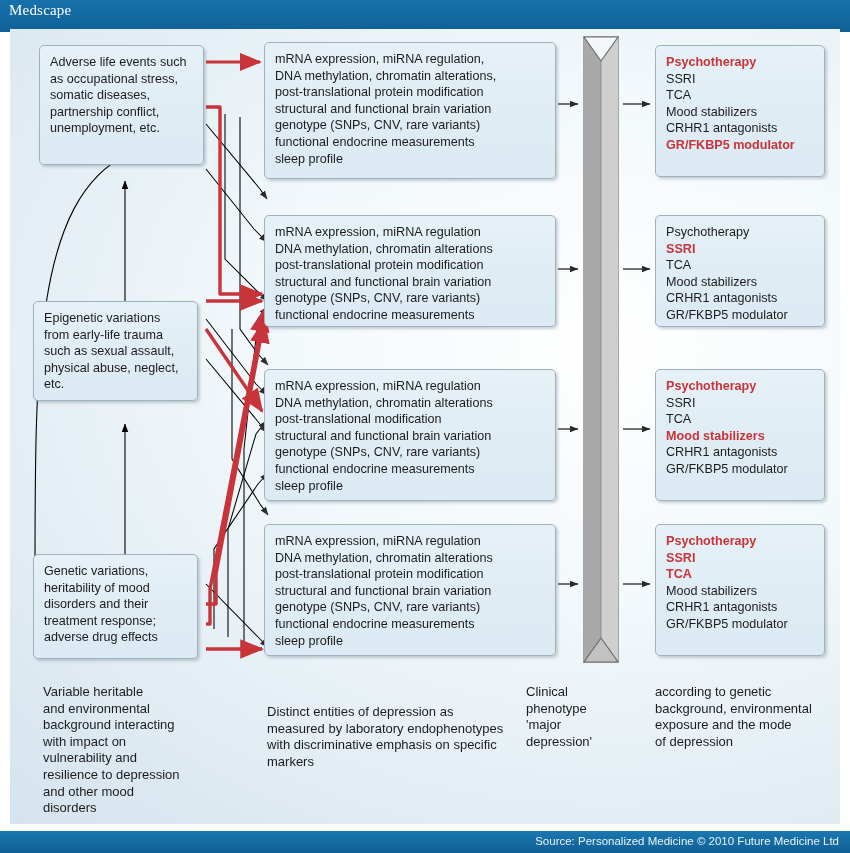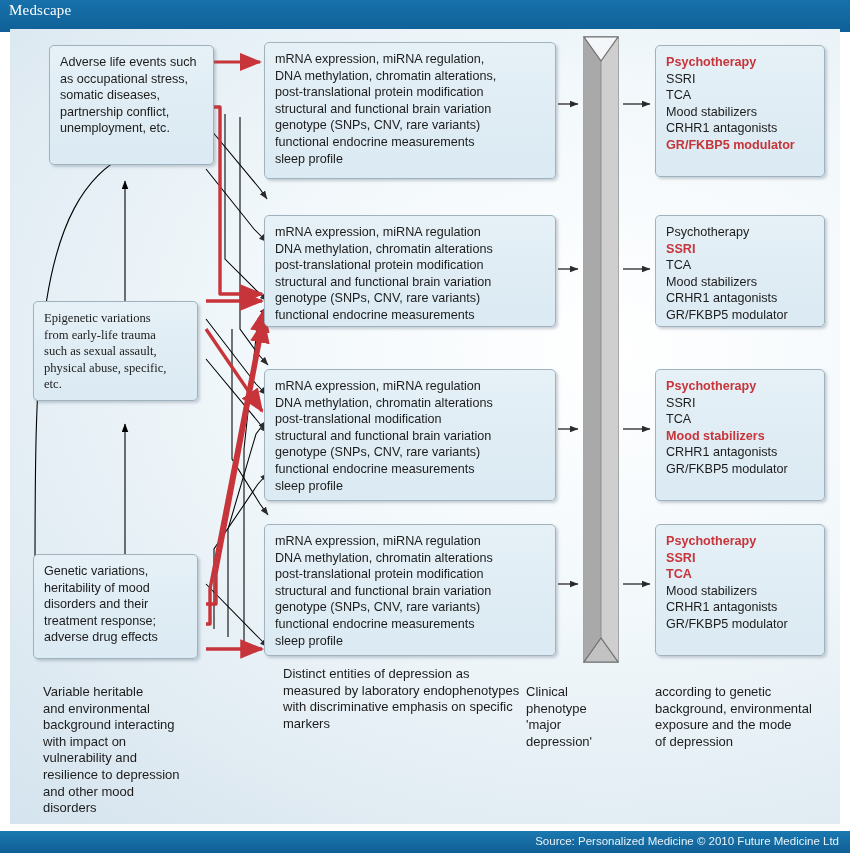--- a/index.html
+++ b/index.html
@@ -174,36 +174,36 @@
     <g>
       <rect x="574" y="8" width="34" height="625" fill="#b9b9b9" stroke="#6f6f6f" stroke-width="1.2"></rect>
       <rect x="574" y="8" width="17" height="625" fill="#a9a9a9"></rect>
       <rect x="591" y="8" width="17" height="625" fill="#cfcfcf"></rect>
       <polygon points="574,8 608,8 591,32" fill="#f4f7f9" stroke="#6f6f6f" stroke-width="1.2"></polygon>
       <polygon points="574,633 608,633 591,609" fill="#c2c2c2" stroke="#6f6f6f" stroke-width="1.2"></polygon>
       <line x1="591" y1="32" x2="591" y2="609" stroke="#8d8d8d" stroke-width="1"></line>
     </g>
   </svg>
 
-  <div class="box leftbox" style="left:39px; top:16px; width:165px; height:120px;">
+  <div class="box leftbox" style="left:29px; top:16px; width:165px; height:120px;">
     <div class="inner">
       <div>Adverse life events such</div>
       <div>as occupational stress,</div>
       <div>somatic diseases,</div>
       <div class="b">partnership conflict,</div>
       <div>unemployment, etc.</div>
     </div>
   </div>
 
-  <div class="box leftbox" style="left:23px; top:272px; width:165px; height:100px;font-family:Liberation Serif, serif;">
+  <div class="box leftbox" style="left:23px; top:272px; width:165px; height:100px;">
     <div class="inner">
       <div>Epigenetic variations</div>
       <div>from early-life trauma</div>
       <div>such as sexual assault,</div>
-      <div>physical abuse, specific,</div>
+      <div>physical abuse, neglect,</div>
       <div>etc.</div>
     </div>
   </div>
 
   <div class="box leftbox" style="left:23px; top:525px; width:165px; height:105px;">
     <div class="inner">
       <div>Genetic variations,</div>
       <div>heritability of mood</div>
       <div>disorders and their</div>
       <div>treatment response;</div>
@@ -306,21 +306,21 @@
     <div>Variable heritable</div>
     <div>and environmental</div>
     <div>background interacting</div>
     <div>with impact on</div>
     <div>vulnerability and</div>
     <div>resilience to depression</div>
     <div>and other mood</div>
     <div>disorders</div>
   </div>
 
-  <div class="cap" style="left:257px; top:637px; width:290px;margin-left:16px;">
+  <div class="cap" style="left:257px; top:675px; width:290px;">
     <div>Distinct entities of depression as</div>
     <div>measured by laboratory endophenotypes</div>
     <div class="b">with discriminative emphasis on specific</div>
     <div>markers</div>
   </div>
 
   <div class="cap" style="left:516px; top:655px; width:85px;">
     <div>Clinical</div>
     <div>phenotype</div>
     <div>'major</div>

